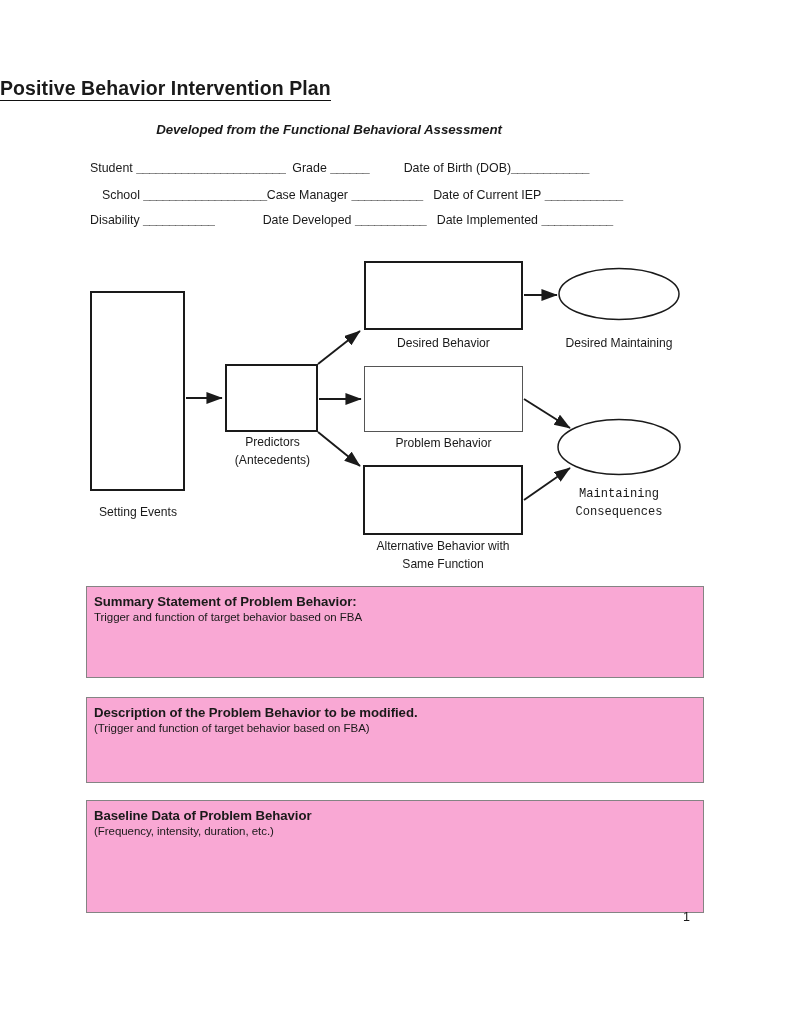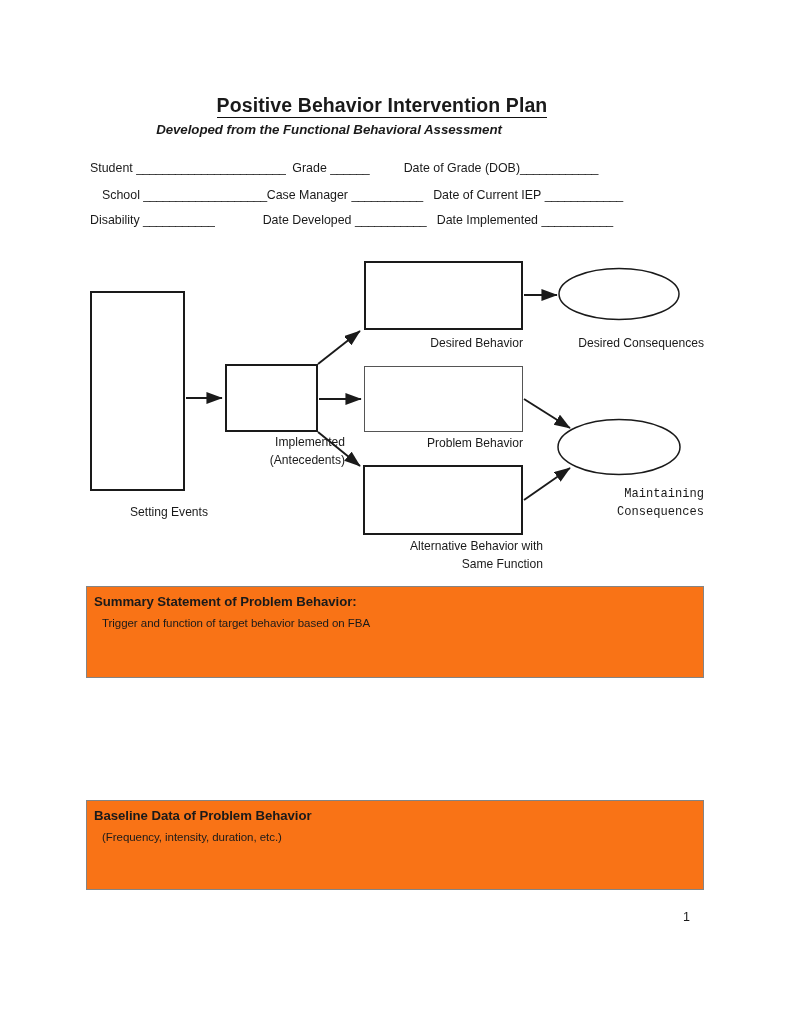--- a/index.html
+++ b/index.html
@@ -16,23 +16,23 @@
     width: 790px;
     height: 1022px;
     background: #ffffff;
     overflow: hidden;
   }
 
   
   #doc-title {
     position: absolute;
     left: 0;
-    top: 94px;
+    top: 77px;
     width: 764px;
-    text-align: center;
+    text-align: left;
     font-size: 19.5px;
     font-weight: bold;
     letter-spacing: 0.1px;
   }
   #doc-title span.ttl {
     border-bottom: 1.6px solid #111;
     padding-bottom: 1px;
   }
   #doc-subtitle {
     position: absolute;
@@ -46,21 +46,21 @@
     letter-spacing: -0.05px;
   }
 
   
   .form-row {
     position: absolute;
     font-size: 12.4px;
     white-space: nowrap;
   }
   .form-row .fld { display: inline-block; }
-  .form-row .blank { letter-spacing: -0.4px; }
+  .form-row .blank { letter-spacing: -0.4px; font-weight: bold; }
 
   #form-row-1 { left: 90px; top: 161px; }
   #form-row-2 { left: 90px; top: 188px; margin-left: 12px; }
   #form-row-3 { left: 90px; top: 213px; }
 
   
   #diagram {
     position: absolute;
     left: 0;
     top: 0;
@@ -71,21 +71,21 @@
   .dg-box {
     position: absolute;
     background: #fff;
     border: 2.1px solid #1a1a1a;
     box-sizing: border-box;
   }
   .dg-box.thin { border-width: 1.1px; border-color: #555; }
   .dg-label {
     position: absolute;
     font-size: 12.1px;
-    text-align: right;
+    text-align: center;
     line-height: 17.5px;
     white-space: nowrap;
   }
 
   #box-setting      { left: 90px;  top: 291px; width: 95px;  height: 200px; }
   #box-desired      { left: 364px; top: 261px; width: 159px; height: 69px; }
   #box-problem      { left: 364px; top: 366px; width: 159px; height: 66px; }
   #box-alternative  { left: 363px; top: 465px; width: 160px; height: 70px; }
   #box-predictors   { left: 225px; top: 364px; width: 93px;  height: 68px; }
 
@@ -97,36 +97,36 @@
   #label-desired-cons { left: 534px; top: 335px; width: 170px; }
   #label-maint-cons   { left: 534px; top: 486px; width: 170px; white-space: normal; font-family: Liberation Mono, monospace; }
 
   
   .section-box {
     position: absolute;
     left: 86px;
     width: 618px;
     border: 1.3px solid #848484;
     box-sizing: border-box;
-    background: #f97316;
+    background: #f9a8d4;
     padding: 7px 0 0 7px;
   }
   #section-summary  { top: 586px; height: 92px; }
   #section-desc     { top: 697px; height: 86px; }
-  #section-baseline { top: 800px; height: 90px; }
+  #section-baseline { top: 800px; height: 113px; }
 
   .section-heading {
     font-size: 13.2px;
     font-weight: bold;
     margin: 0 0 2px 0;
     letter-spacing: -0.05px;
   }
   .section-sub {
     font-size: 11.5px;
-    margin: 8px;
+    margin: 0;
     letter-spacing: -0.05px;
   }
 
   
   #page-number {
     position: absolute;
     left: 600px;
     top: 910px;
     width: 90px;
     text-align: right;
@@ -134,21 +134,21 @@
   }
 </style>
 </head>
 <body>
 
 <div id="page">
 
   <div id="doc-title"><span class="ttl">Positive Behavior Intervention Plan</span></div>
   <div id="doc-subtitle">Developed from the Functional Behavioral Assessment</div>
 
-  <div class="form-row" id="form-row-1"><span class="fld">Student</span> <span class="blank">_______________________</span><span>&nbsp;&nbsp;</span><span class="fld">Grade</span> <span class="blank">______</span><span>&nbsp;&nbsp;&nbsp;&nbsp;&nbsp;&nbsp;&nbsp;&nbsp;&nbsp;&nbsp;</span><span class="fld">Date of Grade (DOB)</span><span class="blank">____________</span></div>
+  <div class="form-row" id="form-row-1"><span class="fld">Student</span> <span class="blank">_______________________</span><span>&nbsp;&nbsp;</span><span class="fld">Grade</span> <span class="blank">______</span><span>&nbsp;&nbsp;&nbsp;&nbsp;&nbsp;&nbsp;&nbsp;&nbsp;&nbsp;&nbsp;</span><span class="fld">Date of Birth (DOB)</span><span class="blank">____________</span></div>
 
   <div class="form-row" id="form-row-2"><span class="fld">School</span> <span class="blank">___________________</span><span class="fld">Case Manager</span> <span class="blank">___________</span><span>&nbsp;&nbsp;&nbsp;</span><span class="fld">Date of Current IEP</span> <span class="blank">____________</span></div>
 
   <div class="form-row" id="form-row-3"><span class="fld">Disability</span> <span class="blank">___________</span><span>&nbsp;&nbsp;&nbsp;&nbsp;&nbsp;&nbsp;&nbsp;&nbsp;&nbsp;&nbsp;&nbsp;&nbsp;&nbsp;&nbsp;</span><span class="fld">Date Developed</span> <span class="blank">___________</span><span>&nbsp;&nbsp;&nbsp;</span><span class="fld">Date Implemented</span> <span class="blank">___________</span></div>
 
   <div class="dg-box" id="box-setting"></div>
   <div class="dg-box" id="box-predictors"></div>
   <div class="dg-box" id="box-desired"></div>
   <div class="dg-box thin" id="box-problem"></div>
   <div class="dg-box" id="box-alternative"></div>
@@ -172,32 +172,36 @@
     <line x1="318" y1="432" x2="360" y2="466" stroke="#1a1a1a" stroke-width="1.9" marker-end="url(#ah)"></line>
 
     <line x1="524" y1="295" x2="557" y2="295" stroke="#1a1a1a" stroke-width="1.9" marker-end="url(#ah)"></line>
 
     <line x1="524" y1="399" x2="570" y2="428" stroke="#1a1a1a" stroke-width="1.9" marker-end="url(#ah)"></line>
 
     <line x1="524" y1="500" x2="570" y2="468" stroke="#1a1a1a" stroke-width="1.9" marker-end="url(#ah)"></line>
   </svg>
 
   <div class="dg-label" id="label-setting">Setting Events</div>
-  <div class="dg-label" id="label-predictors"><span>Implemented</span><br><span>(Antecedents)</span></div>
+  <div class="dg-label" id="label-predictors"><span>Predictors</span><br><span>(Antecedents)</span></div>
   <div class="dg-label" id="label-desired">Desired Behavior</div>
   <div class="dg-label" id="label-problem">Problem Behavior</div>
   <div class="dg-label" id="label-alternative"><span>Alternative Behavior with</span><br><span>Same Function</span></div>
-  <div class="dg-label" id="label-desired-cons">Desired Consequences</div>
+  <div class="dg-label" id="label-desired-cons">Desired Maintaining</div>
   <div class="dg-label" id="label-maint-cons"><span>Maintaining</span><br><span>Consequences</span></div>
 
   <div class="section-box" id="section-summary">
     <p class="section-heading">Summary Statement of Problem Behavior:</p>
     <p class="section-sub">Trigger and function of target behavior based on FBA</p>
   </div>
 
+  <div class="section-box" id="section-desc">
+    <p class="section-heading">Description of the Problem Behavior to be modified.</p>
+    <p class="section-sub">(Trigger and function of target behavior based on FBA)</p>
+  </div>
 
   <div class="section-box" id="section-baseline">
     <p class="section-heading">Baseline Data of Problem Behavior</p>
     <p class="section-sub">(Frequency, intensity, duration, etc.)</p>
   </div>
 
   <div id="page-number">1</div>
 
 </div>
 

